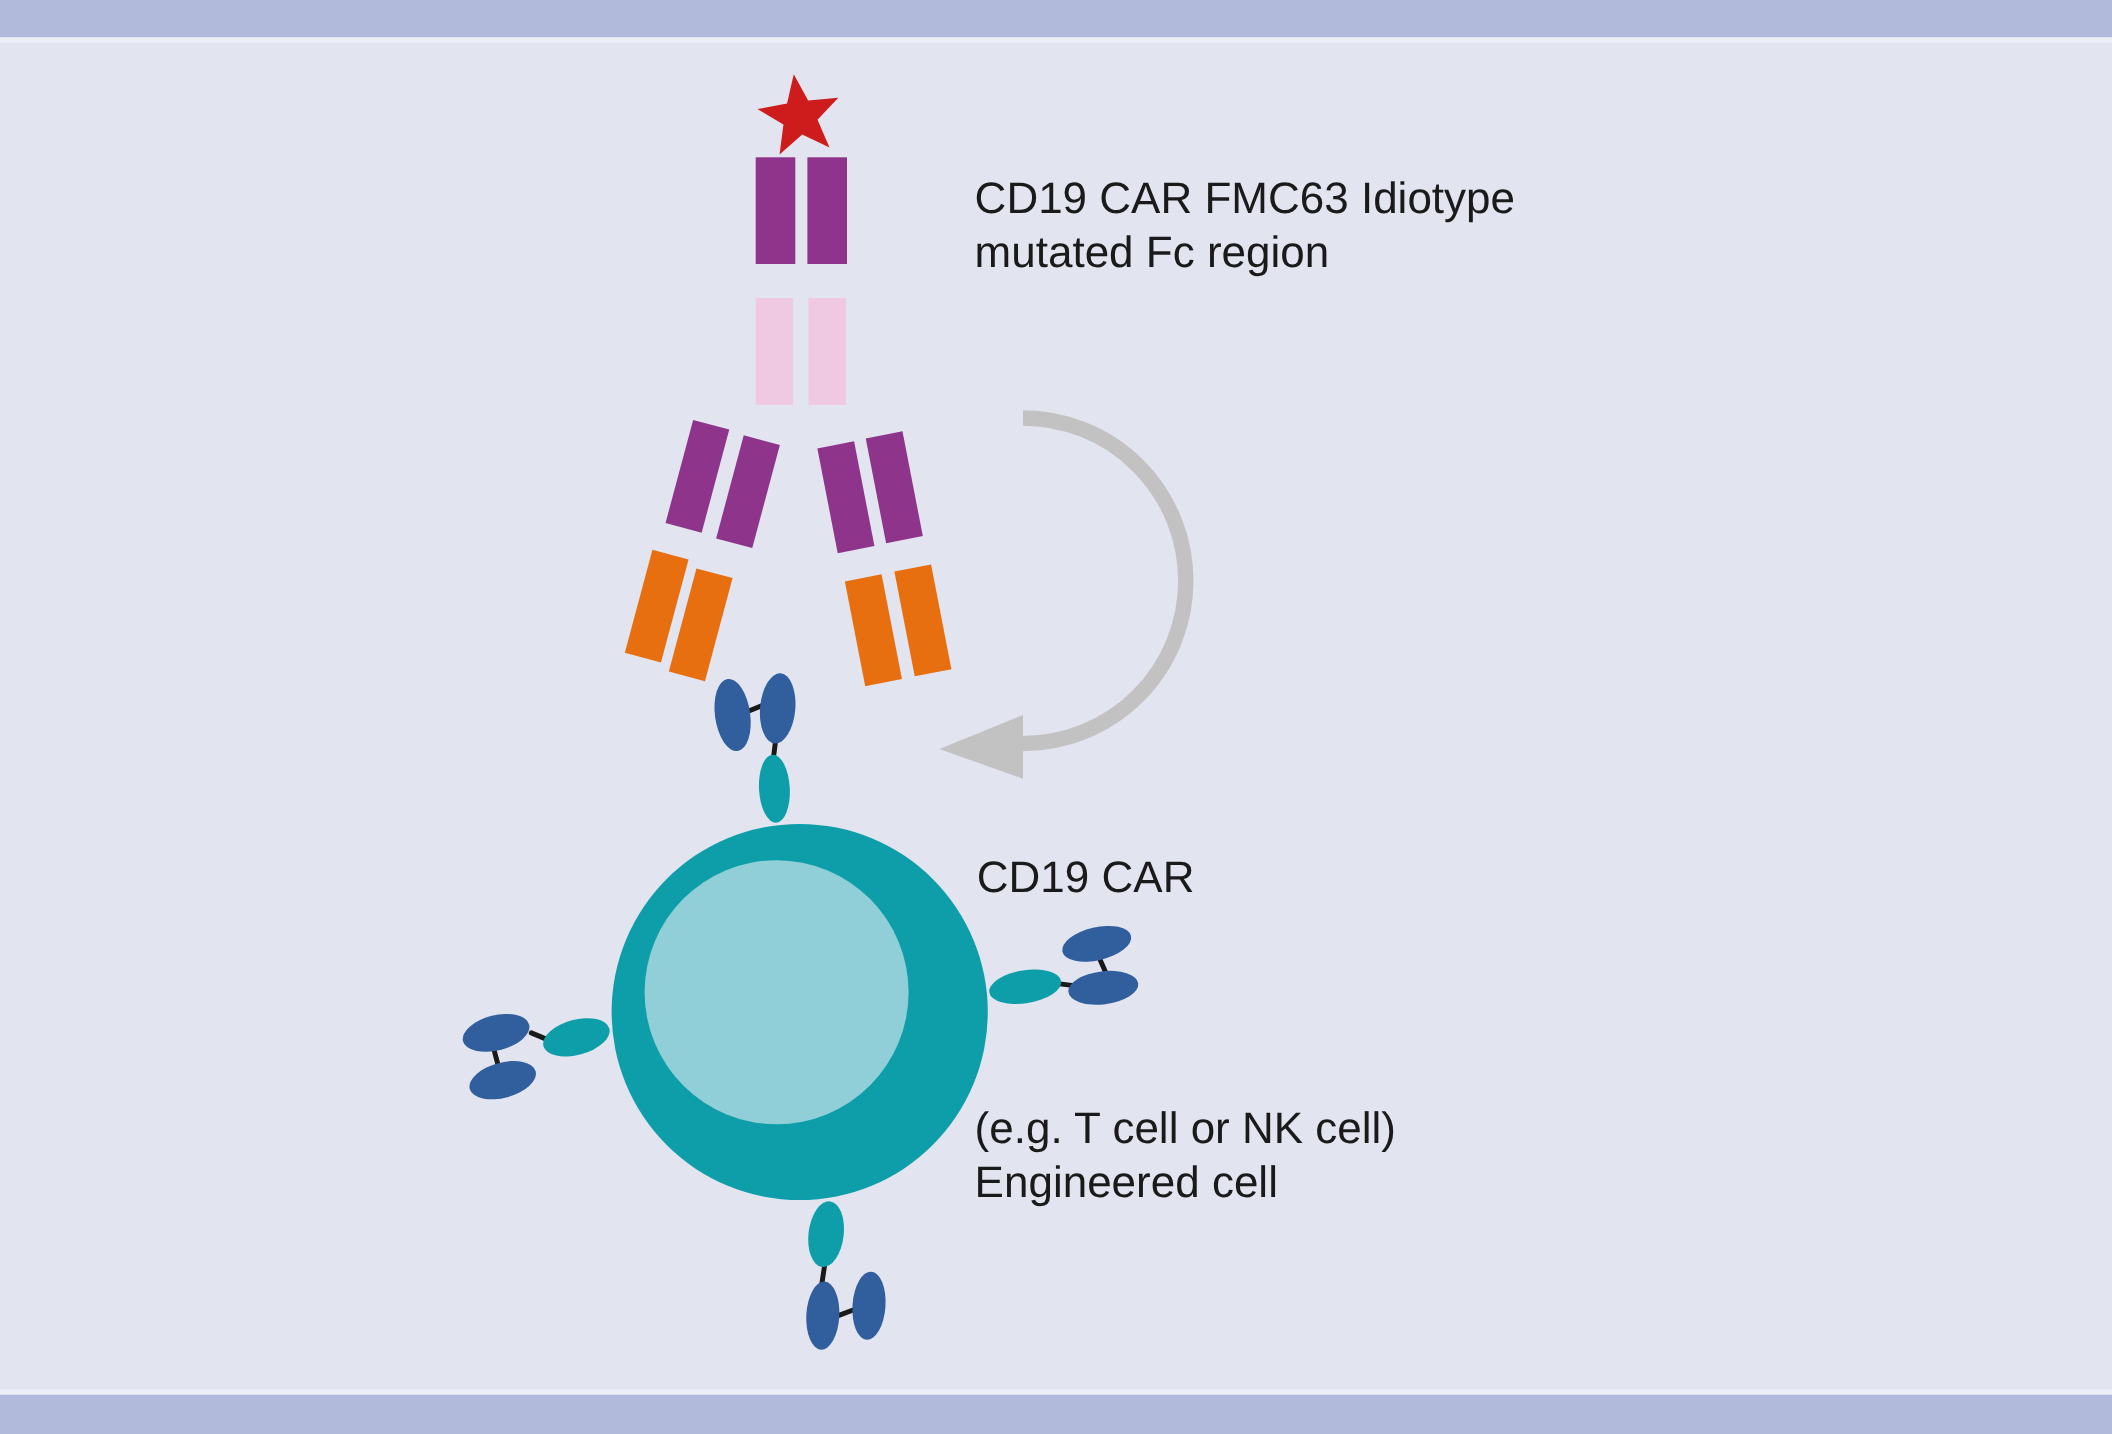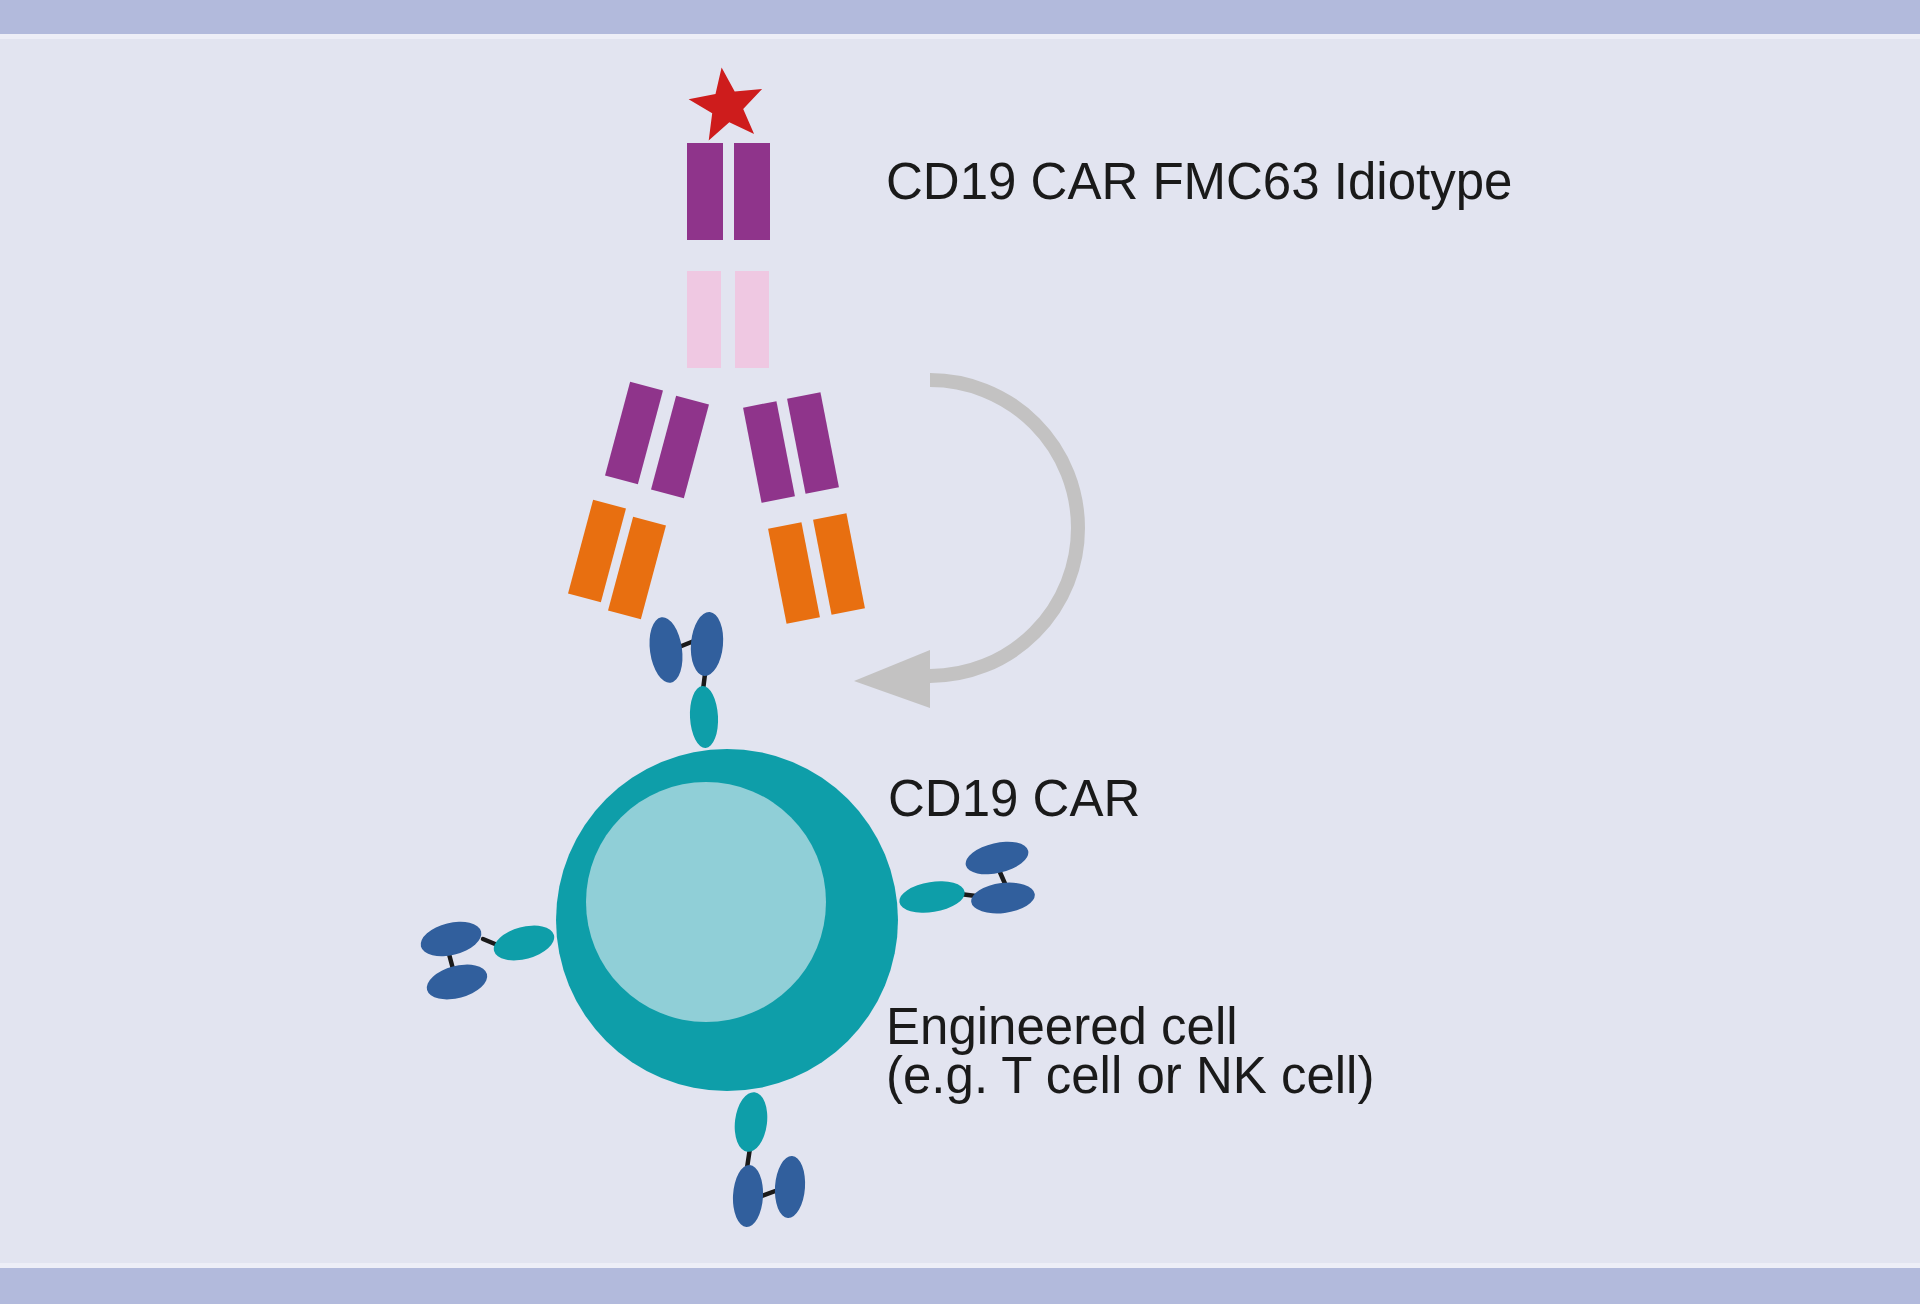--- a/index.html
+++ b/index.html
@@ -34,21 +34,21 @@
   .arrow-head  { fill: var(--arrow-gray, #C3C2C2); }
   .membrane    { fill: var(--cell-teal, #0E9EA9); }
   .cytoplasm   { fill: var(--cell-inner-teal, #90CFD7); }
   .stalk       { fill: var(--cell-teal, #0E9EA9); }
   .scfv        { fill: var(--scfv-blue, #315F9D); }
   .linker      { stroke: var(--linker-black, #1A1A1A); stroke-width: 4.5; stroke-linecap: round; }
 
   .label {
     position: absolute;
     color: var(--text, #1A1A1A);
-    font-size: 51px;
+    font-size: 40px;
     line-height: 49px;
     white-space: nowrap;
   }
   .label--antibody { left: 886px; top: 157px; }
   .label--car      { left: 888px; top: 774px; }
   .label--cell     { left: 886px; top: 1002px; }
 </style>
 </head>
 <body>
 
@@ -119,22 +119,23 @@
       <line class="linker" x1="750" y1="1148" x2="747" y2="1168"></line>
       <line class="linker" x1="762" y1="1196" x2="778" y2="1190"></line>
       <ellipse class="stalk" cx="751" cy="1122" rx="16" ry="30" transform="rotate(7 751 1122)"></ellipse>
       <ellipse class="scfv" cx="748" cy="1196" rx="15" ry="31" transform="rotate(3 748 1196)"></ellipse>
       <ellipse class="scfv" cx="790" cy="1187" rx="15" ry="31" transform="rotate(4 790 1187)"></ellipse>
     </g>
   </svg>
 
   <div class="label label--antibody">
     <div>CD19 CAR FMC63 Idiotype</div>
+    <div>mutated Fc region</div>
   </div>
 
   <div class="label label--car">CD19 CAR</div>
 
   <div class="label label--cell">
+    <div>(e.g. T cell or NK cell)</div>
     <div>Engineered cell</div>
-    <div>(e.g. T cell or NK cell)</div>
   </div>
 
 </div>
 
 </body></html>

